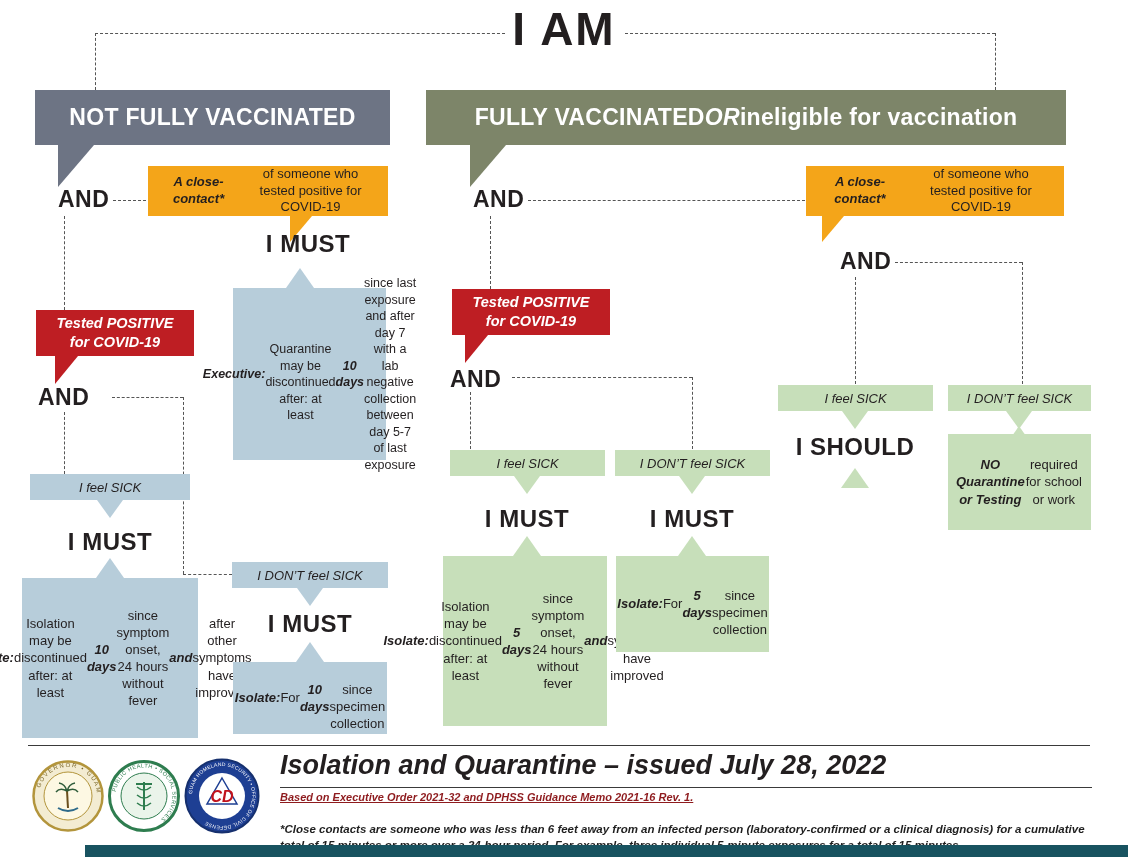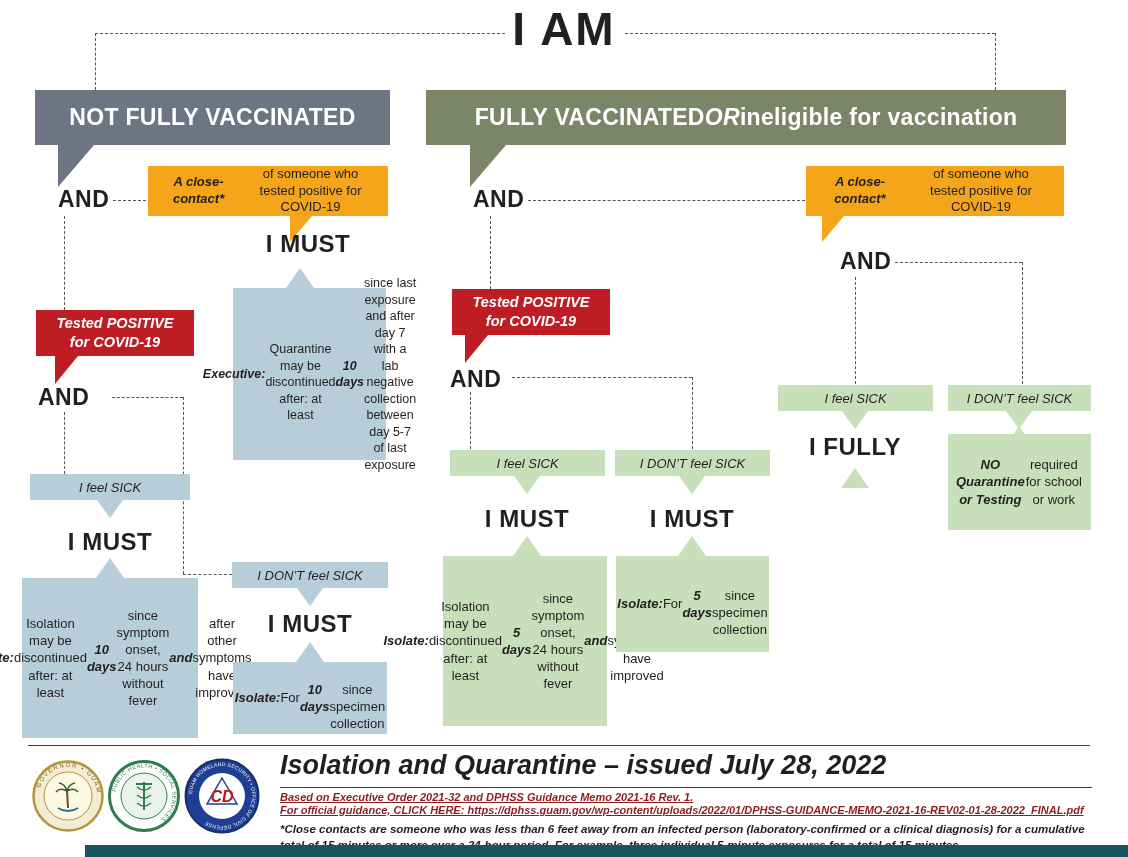--- a/index.html
+++ b/index.html
@@ -111,21 +111,21 @@
   <div class="abs infobox green-bg" style="left:443px;top:556px;width:164px;height:170px"><b><i>Isolate:</i></b> Isolation may be discontinued after: at least <b><i>5 days</i></b> since symptom onset, 24 hours without fever <b><i>and</i></b> after other symptoms have improved</div>
 
   <div class="abs bar green-bg" style="left:615px;top:450px;width:155px;height:26px">I DON’T feel SICK</div>
   <div class="abs tri down-green" style="left:679px;top:476px"></div>
   <div class="abs imperative" style="left:642px;top:505px;width:100px">I MUST</div>
   <div class="abs tri up-green" style="left:678px;top:536px"></div>
   <div class="abs infobox green-bg" style="left:616px;top:556px;width:153px;height:96px"><b><i>Isolate:</i></b> For <b><i>5 days</i></b><br>since specimen<br>collection</div>
 
   <div class="abs bar green-bg" style="left:778px;top:385px;width:155px;height:26px">I feel SICK</div>
   <div class="abs tri down-green" style="left:842px;top:411px"></div>
-  <div class="abs imperative" style="left:795px;top:433px;width:120px">I FULLY</div>
+  <div class="abs imperative" style="left:795px;top:433px;width:120px">I SHOULD</div>
   <div class="abs tri up-green" style="left:841px;top:468px"></div>
 
   <div class="abs bar green-bg" style="left:948px;top:385px;width:143px;height:26px">I DON’T feel SICK</div>
   <div class="abs tri down-green" style="left:1006px;top:411px"></div>
   <div class="abs tri up-green" style="left:1005px;top:426px"></div>
   <div class="abs infobox green-bg" style="left:948px;top:434px;width:143px;height:96px"><b><i>NO Quarantine or Testing</i></b> required for school or work</div>
 
   <div class="abs rule" style="left:28px;top:745px;width:1062px"></div>
 
   <div class="abs" style="left:32px;top:760px;width:72px;height:72px">
@@ -169,17 +169,16 @@
         </defs>
       <text font-size="5" fill="#ffffff" letter-spacing="0.3">
         <textPath href="#cseal" startOffset="2">GUAM HOMELAND SECURITY • OFFICE OF CIVIL DEFENSE</textPath>
       </text>
     </svg>
   </div>
 
   <div class="abs f-title" style="left:280px;top:750px">Isolation and Quarantine – issued July 28, 2022</div>
   <div class="abs rule" style="left:280px;top:787px;width:812px"></div>
   <div class="abs f-link" style="left:280px;top:791px">Based on Executive Order 2021-32 and DPHSS Guidance Memo 2021-16 Rev. 1.</div>
-  <a class="abs f-link" style="left:280px;top:804px">For official guidance, CLICK HERE: https://dphss.guam.gov/wp-content/uploads/2022/01/DPHSS-GUIDANCE-MEMO-2021-16-REV02-01-28-2022_FINAL.pdf</a>
   <div class="abs f-note" style="left:280px;top:821px;width:815px">*Close contacts are someone who was less than 6 feet away from an infected person (laboratory-confirmed or a clinical diagnosis) for a cumulative total of 15 minutes or more over a 24-hour period. For example, three individual 5-minute exposures for a total of 15 minutes.</div>
   <div class="abs teal-bar" style="left:85px;top:845px;width:1043px;height:12px"></div>
 
 </div>
 
 </body></html>

